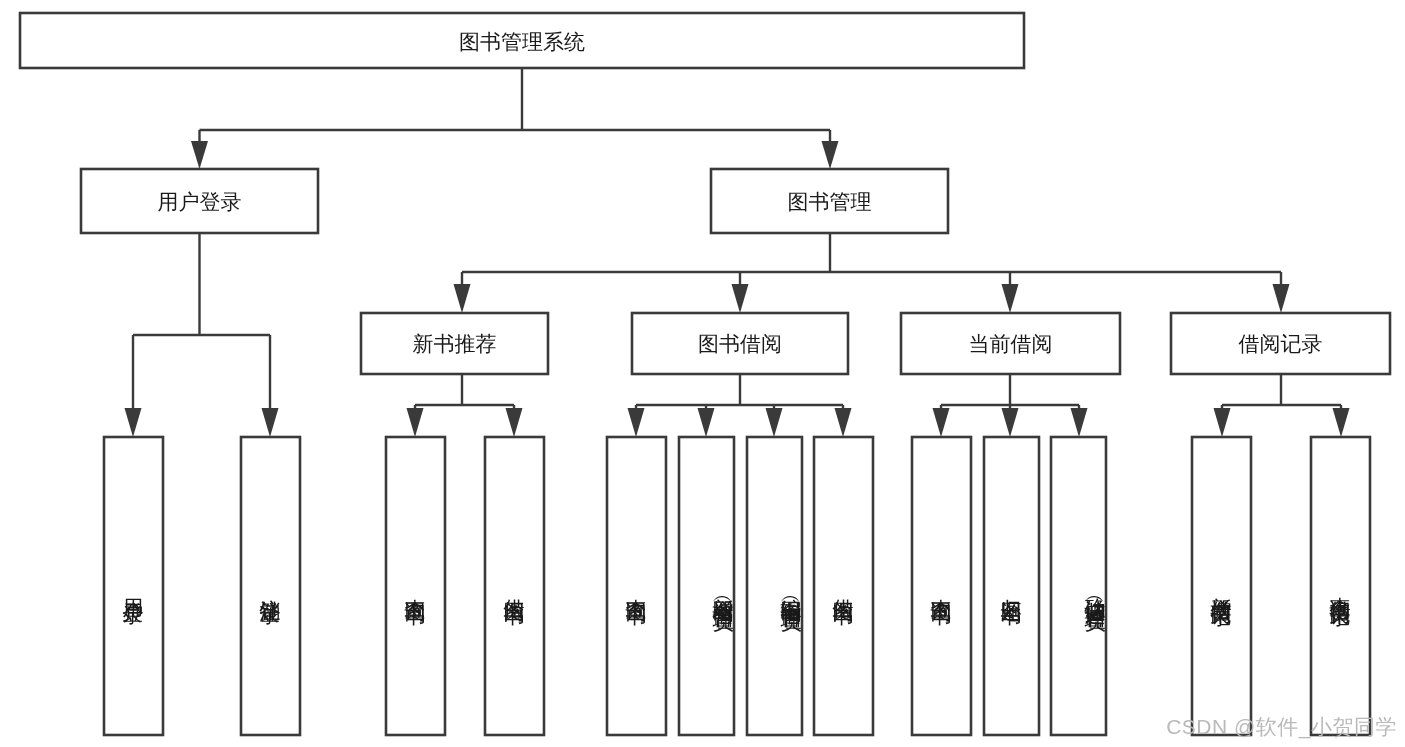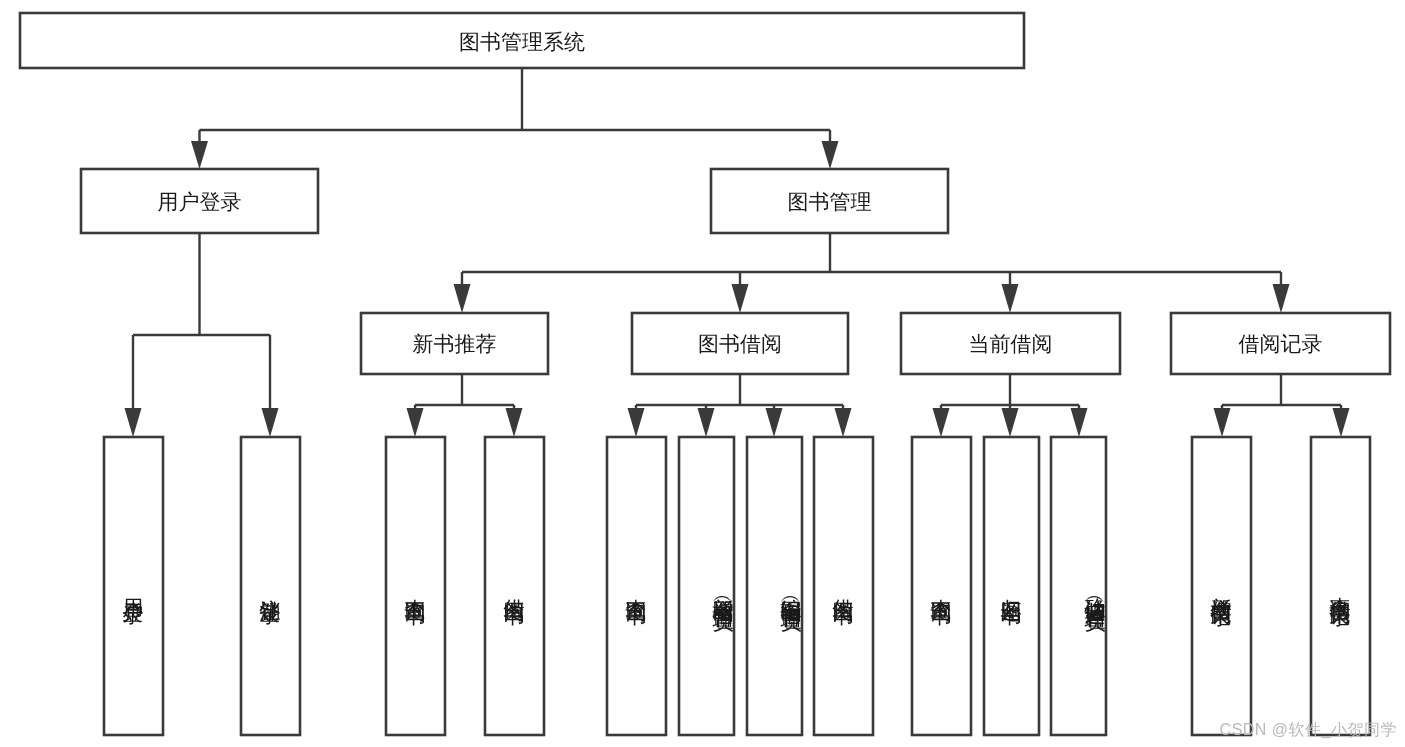--- a/index.html
+++ b/index.html
@@ -66,21 +66,21 @@
     align-items: center;
     justify-content: center;
     pointer-events: none;
     user-select: none;
   }
   .watermark {
     position: absolute;
     right: 8px;
     bottom: 6px;
     font-family: "Liberation Sans", "DejaVu Sans", sans-serif;
-    font-size: 16px;
+    font-size: 21px;
     color: #b9b9b9;
     letter-spacing: 0.5px;
     white-space: nowrap;
     user-select: none;
   }
 </style>
 </head>
 <body>
 
 <div id="diagram-root">

